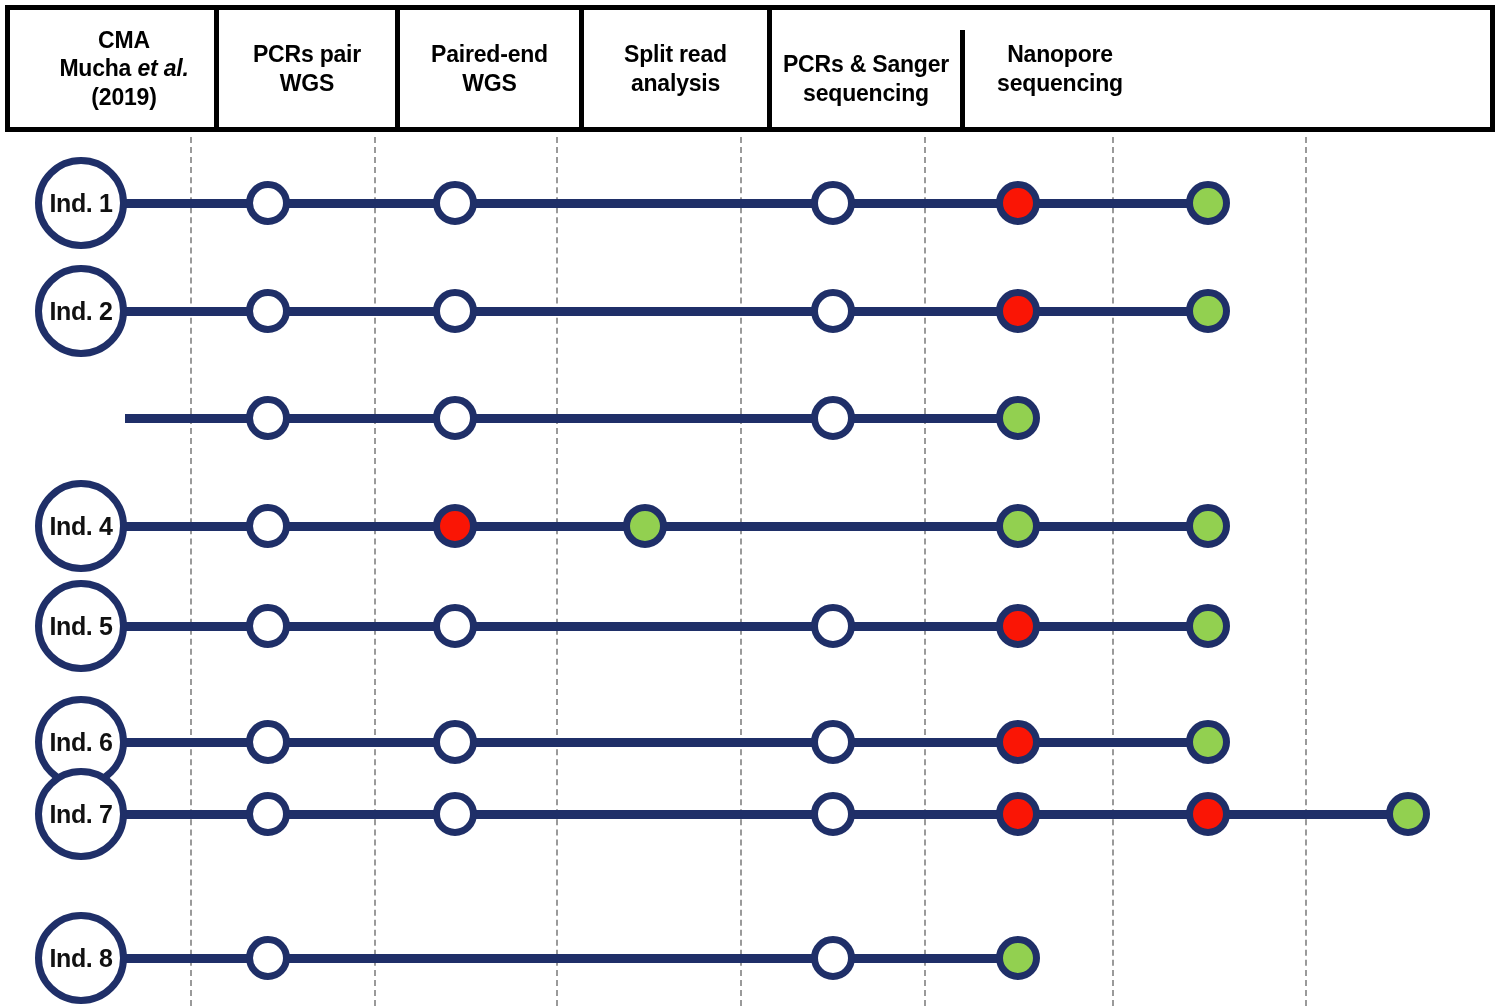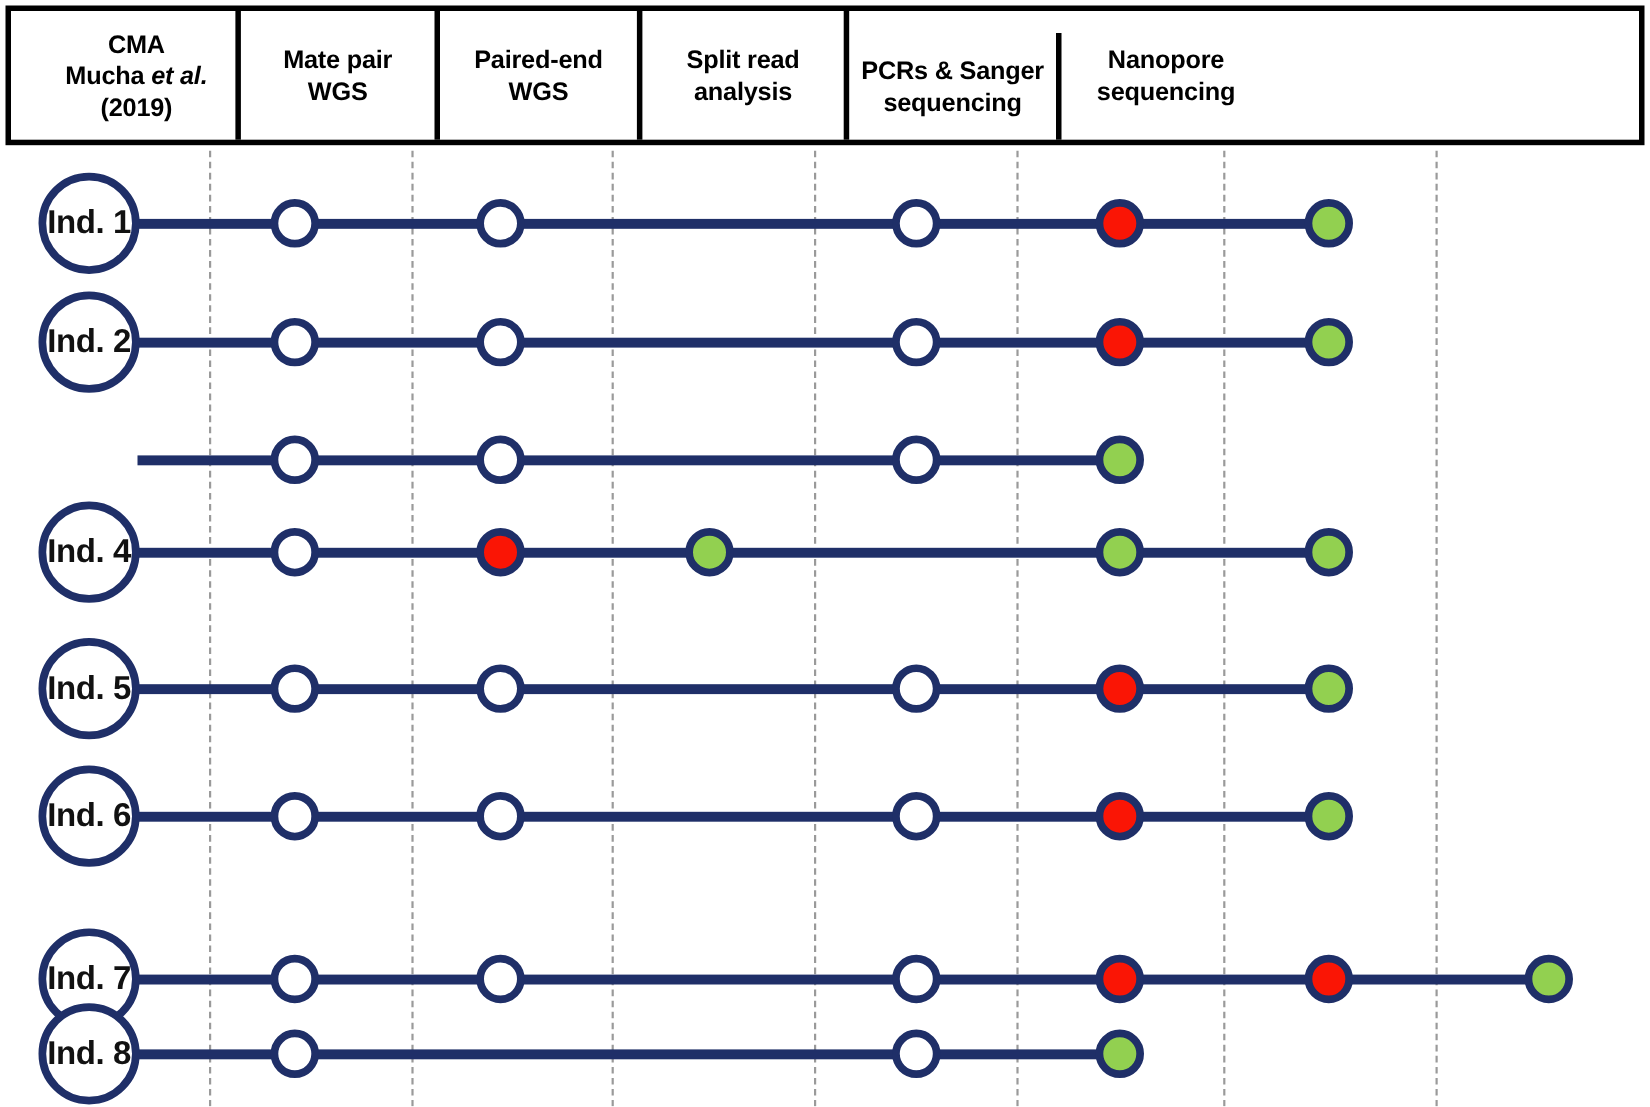--- a/index.html
+++ b/index.html
@@ -82,21 +82,21 @@
     height: 92px;
     left: 35px;
     top: 8px;
     box-sizing: border-box;
     border: 7px solid #1f2f68;
     border-radius: 50%;
     background: #ffffff;
     display: flex;
     align-items: center;
     justify-content: center;
-    font-size: 30px;
+    font-size: 25px;
     font-weight: bold;
     color: #111111;
     letter-spacing: -0.4px;
   }
 
   
   .node {
     position: absolute;
     width: 44px;
     height: 44px;
@@ -117,21 +117,21 @@
   <div id="header-table">
       <div class="header-cell" style="width: 185px; flex: 0 0 185px; margin-left: 24px;">
         <div>
           <div>CMA</div>
           <div>Mucha <em>et al.</em></div>
           <div>(2019)</div>
         </div>
       </div>
       <div class="header-cell" style="width: 181px; flex: 0 0 181px;">
         <div>
-          <div>Mate pair</div>
+          <div>PCRs pair</div>
           <div>WGS</div>
         </div>
       </div>
       <div class="header-cell" style="width: 184px; flex: 0 0 184px;">
         <div>
           <div>Paired-end</div>
           <div>WGS</div>
         </div>
       </div>
       <div class="header-cell" style="width: 188px; flex: 0 0 188px;">
@@ -183,21 +183,21 @@
         <div class="node red" style="left: 996px;"></div>
         <div class="node green" style="left: 1186px;"></div>
       </div>
       <div class="row" style="top: 364px;">
         <div class="track" style="left: 125px; width: 893px;"></div>
         <div class="node white" style="left: 246px;"></div>
         <div class="node white" style="left: 433px;"></div>
         <div class="node white" style="left: 811px;"></div>
         <div class="node green" style="left: 996px;"></div>
       </div>
-      <div class="row" style="top: 448px; text-align: right;">
+      <div class="row" style="top: 472px; text-align: right;">
         <div class="track" style="left: 125px; width: 1083px;"></div>
         <div class="ind-ellipse">Ind. 4</div>
         <div class="node white" style="left: 246px;"></div>
         <div class="node red" style="left: 433px;"></div>
         <div class="node green" style="left: 623px;"></div>
         <div class="node green" style="left: 996px;"></div>
         <div class="node green" style="left: 1186px;"></div>
       </div>
       <div class="row" style="top: 572px;">
         <div class="track" style="left: 125px; width: 1083px;"></div>
@@ -210,21 +210,21 @@
       </div>
       <div class="row" style="top: 688px;">
         <div class="track" style="left: 125px; width: 1083px;"></div>
         <div class="ind-ellipse">Ind. 6</div>
         <div class="node white" style="left: 246px;"></div>
         <div class="node white" style="left: 433px;"></div>
         <div class="node white" style="left: 811px;"></div>
         <div class="node red" style="left: 996px;"></div>
         <div class="node green" style="left: 1186px;"></div>
       </div>
-      <div class="row" style="top: 836px;">
+      <div class="row" style="top: 760px;">
         <div class="track" style="left: 125px; width: 1283px;"></div>
         <div class="ind-ellipse">Ind. 7</div>
         <div class="node white" style="left: 246px;"></div>
         <div class="node white" style="left: 433px;"></div>
         <div class="node white" style="left: 811px;"></div>
         <div class="node red" style="left: 996px;"></div>
         <div class="node red" style="left: 1186px;"></div>
         <div class="node green" style="left: 1386px;"></div>
       </div>
       <div class="row" style="top: 904px;">

